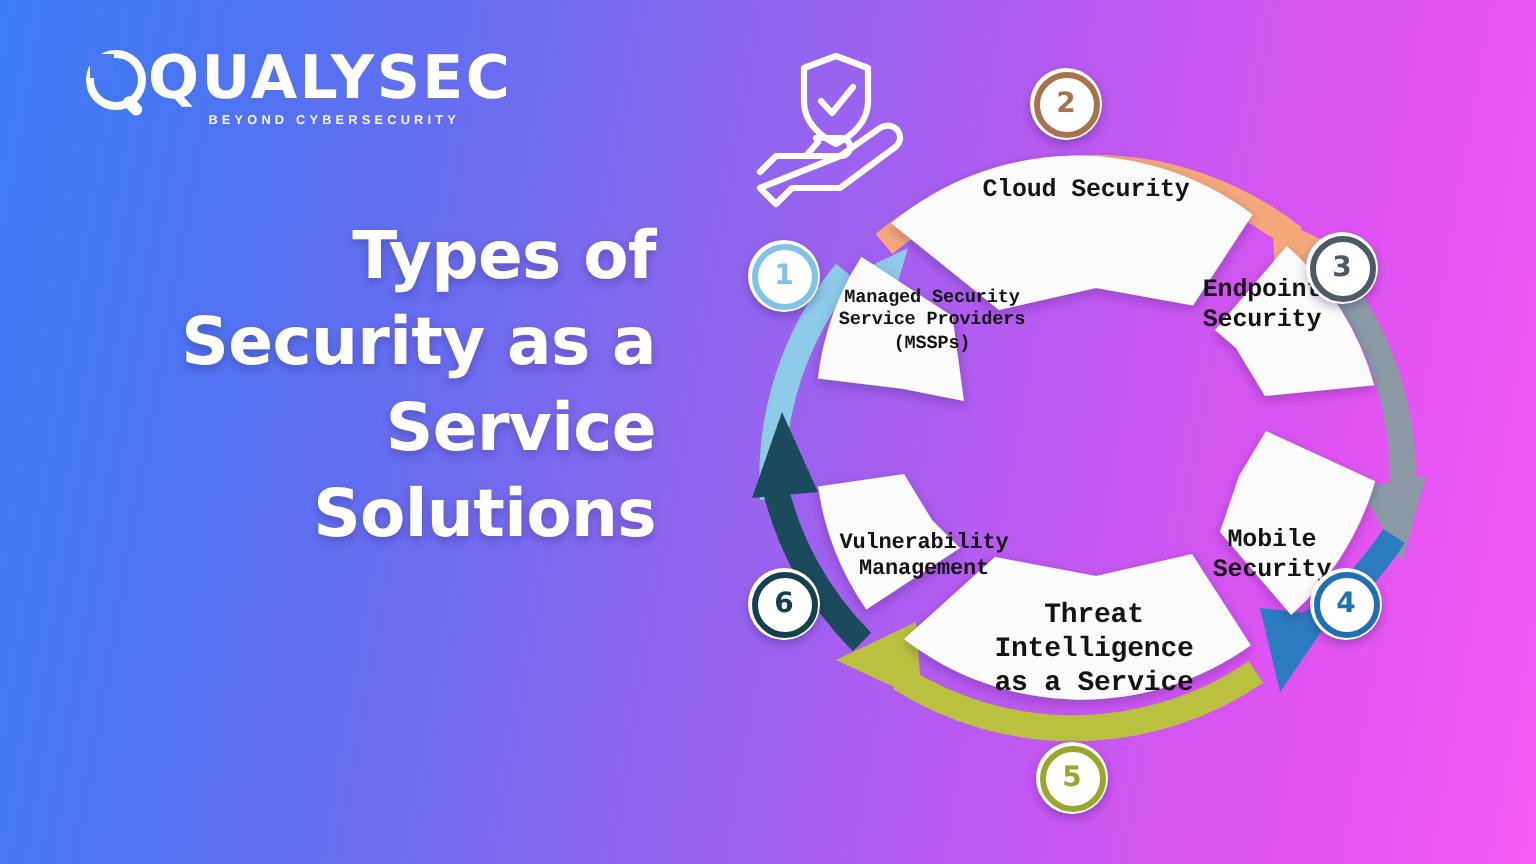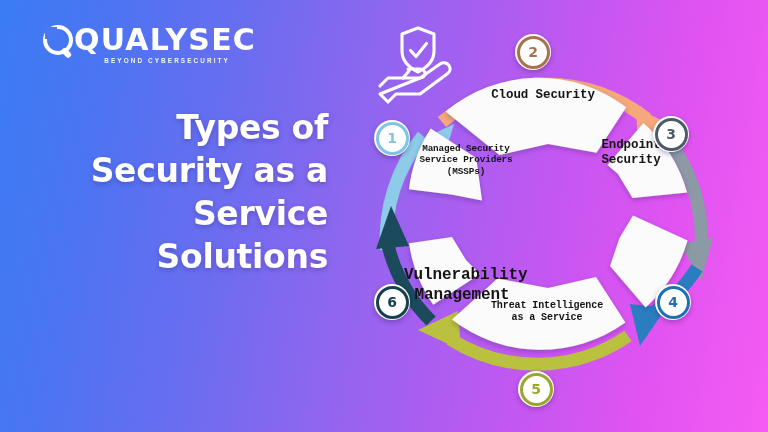--- a/index.html
+++ b/index.html
@@ -54,22 +54,22 @@
 
   .seg-label{
     position:absolute;color:#141414;font-weight:700;text-align:center;
     font-family:Liberation Mono, monospace;
     line-height:1.22;letter-spacing:-.1px;
   }
   .lbl-1{left:40px;top:127px;width:116px;font-size:9.3px;}
   .lbl-2{left:120px;top:72px;width:110px;font-size:12.5px;}
   .lbl-3{left:208px;top:122px;width:110px;font-size:12.5px;}
   .lbl-4{left:216px;top:247px;width:104px;font-size:12.5px;}
-  .lbl-5{left:120px;top:284px;width:118px;font-size:10px;}
-  .lbl-6{left:36px;top:250px;width:116px;font-size:16px;}
+  .lbl-5{left:120px;top:284px;width:118px;font-size:14px;}
+  .lbl-6{left:36px;top:250px;width:116px;font-size:11px;}
 
   
   .badge{
     position:absolute;width:36px;height:36px;border-radius:50%;
     background:#ffffff;box-shadow:0 2px 5px rgba(35,15,70,.30);
     display:flex;align-items:center;justify-content:center;
   }
   .badge i{
     display:flex;align-items:center;justify-content:center;
     width:27px;height:27px;border-radius:50%;
@@ -144,20 +144,21 @@
 
         <path d="M 257.4 306.6 A 145 145 0 0 1 84.0 303.5 L 129.5 262.5 L 180.0 272.0 L 228.0 261.0 Z" fill="#fbfbfc"></path>
 
         <path d="M 65.2 288.8 A 145 145 0 0 1 41.0 227.3 L 84.0 221.0 L 98.0 244.0 L 112.0 258.0 Z" fill="#fbfbfc"></path>
       </g>
     </svg>
 
     <div class="seg-label lbl-1">Managed Security Service Providers (MSSPs)</div>
     <div class="seg-label lbl-2">Cloud Security</div>
     <div class="seg-label lbl-3">Endpoint Security</div>
+    <div class="seg-label lbl-4">Mobile Security</div>
     <div class="seg-label lbl-5">Threat Intelligence as a Service</div>
     <div class="seg-label lbl-6">Vulnerability Management</div>
 
     <div class="badge b1">
       <i style="color:#7fc3e6">1</i>
     </div>
     <div class="badge b2">
       <i style="color:#a8724f">2</i>
     </div>
     <div class="badge b3">

